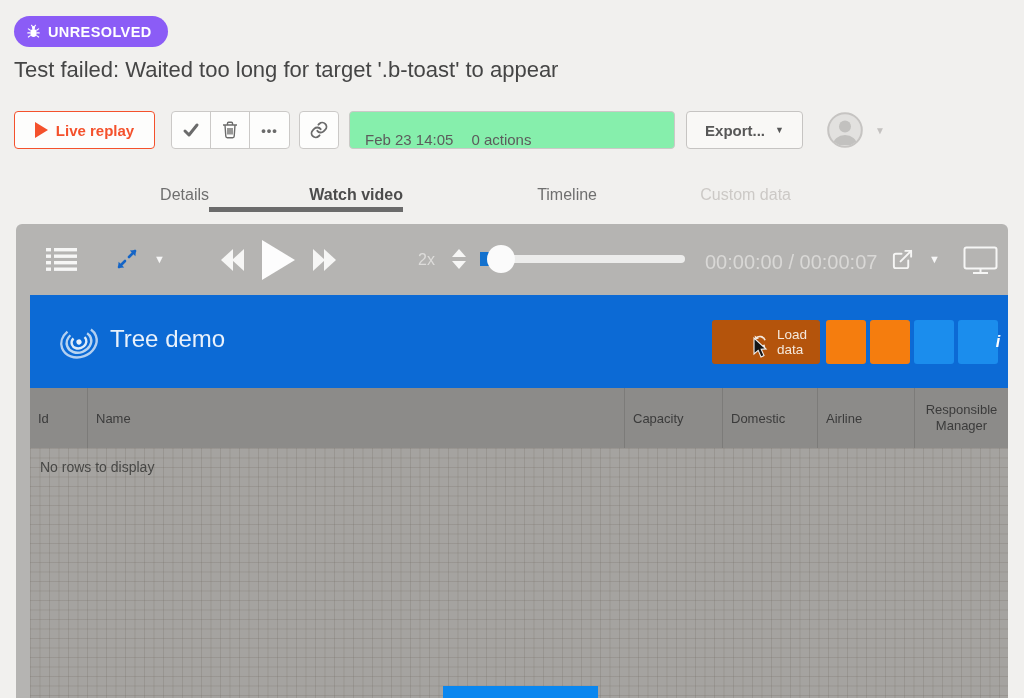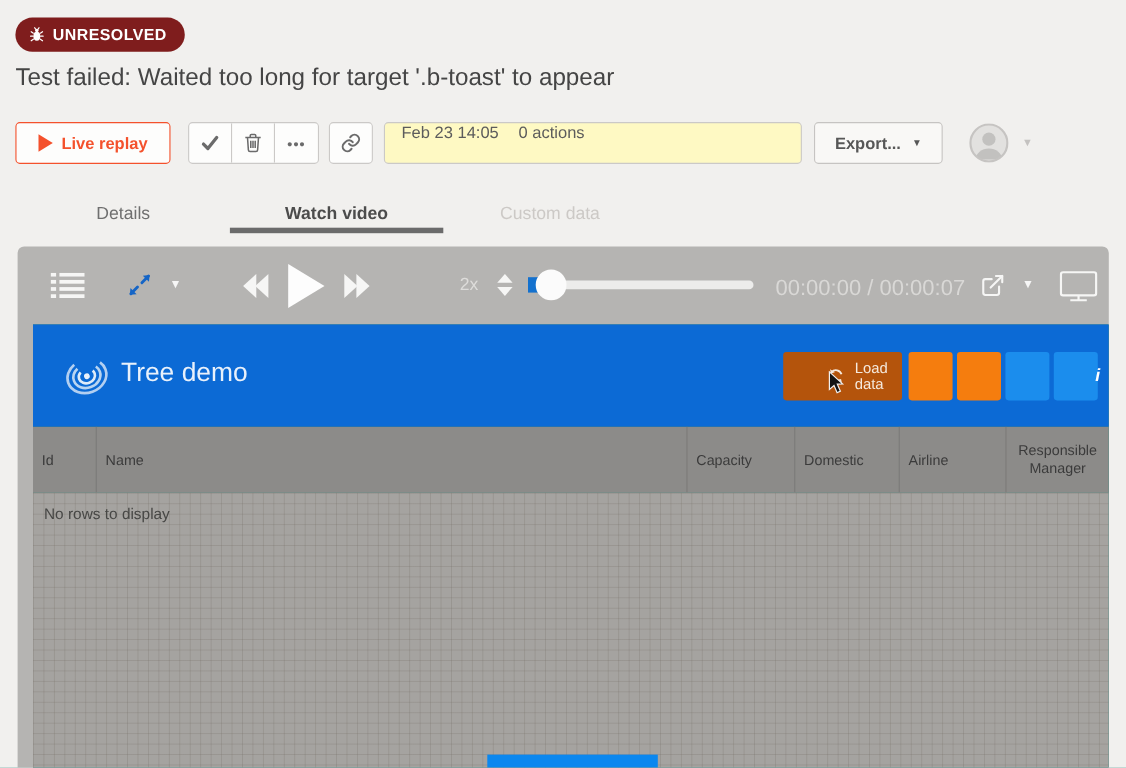--- a/index.html
+++ b/index.html
@@ -7,21 +7,21 @@
   body {
     position: relative;
     background: #f1f0ee;
     font-family: "Liberation Sans", sans-serif;
     overflow: hidden;
     color: #4a4a4a;
   }
   
   .badge {
     position: absolute; left: 14px; top: 16px; height: 31px;
-    background: #7f1d1d; color: #fff; border-radius: 16px;
+    background: #8b5cf6; color: #fff; border-radius: 16px;
     display: inline-flex; align-items: center; gap: 7px;
     padding: 0 16px 0 12px; font-size: 14.5px; font-weight: 700; letter-spacing: .4px;
   }
   
   .page-title {
     position: absolute; left: 14px; top: 57px;
     font-size: 22px; color: #454545; font-weight: 400;
   }
   
   .toolbar { position: absolute; left: 14px; top: 111px; height: 38px; display: flex; align-items: stretch; }
@@ -32,34 +32,34 @@
   }
   .play-sm { width:0; height:0; border-top:8px solid transparent; border-bottom:8px solid transparent; border-left:13px solid #f4512c; }
   .btn-group { display:flex; margin-left: 16px; border: 1px solid #cbc9c7; border-radius: 4px; background:#fdfdfc; overflow:hidden; }
   .btn-group .ico-btn { width: 39px; border:none; border-right:1px solid #cbc9c7; background:transparent;
     display:flex; align-items:center; justify-content:center; cursor:pointer; color:#6b6b6b; }
   .btn-group .ico-btn:last-child { border-right:none; }
   .solo-btn { margin-left: 9px; width: 40px; border:1px solid #cbc9c7; border-radius:4px; background:#fdfdfc;
     display:flex; align-items:center; justify-content:center; cursor:pointer; }
   .dots { font-size: 13px; letter-spacing: 1px; color:#6b6b6b; font-weight:700; }
   .date-field {
-    margin-left: 10px; width: 380px; background: #fef9c3; border: 1px solid #cbc9c7; border-radius: 4px;
-    display: flex; align-items: flex-start; gap: 18px; padding-left: 15px; font-size: 15px; color: #5c5c5c; cursor: pointer;
+    margin-left: 10px; width: 326px; background: #86efac; border: 1px solid #cbc9c7; border-radius: 4px;
+    display: flex; align-items: flex-end; gap: 18px; padding-left: 15px; font-size: 15px; color: #5c5c5c; cursor: pointer;
   }
   .btn-export {
     margin-left: 11px; width: 117px; border: 1px solid #c6c4c2; border-radius: 4px; background: #f9f8f6;
     display:flex; align-items:center; justify-content:center; gap:10px;
     font-size: 15px; font-weight: 600; color: #575757; cursor:pointer;
   }
   .caret-txt { font-size: 9px; color:#575757; line-height:1; }
   .avatar-wrap { margin-left: 24px; display:flex; align-items:center; gap:12px; cursor:pointer; }
   .avatar-caret { font-size: 10px; color: #c4c2c0; }
   
   .tabs { position:absolute; left:15px; top:177px; width:776px; height:35px; display:flex; }
-  .tab { width:194px; display:flex; align-items:center; justify-content:center;
+  .tab { width:194px; display:flex; align-items:center; justify-content:flex-end;
     font-size:16px; color:#6f6f6f; cursor:pointer; position:relative; }
   .tab.active { color:#4c4c4c; font-weight:700; }
   .tab.disabled { color:#ccc9c6; cursor:default; }
   .tab-underline { position:absolute; left:0; bottom:0; width:194px; height:5px; background:#6b6b6b; }
   
   .player { position:absolute; left:16px; top:224px; width:992px; height:474px;
     background:#b5b4b2; border-radius:6px 6px 0 0; overflow:hidden; }
   .ptool { position:absolute; left:0; top:0; width:100%; height:71px; }
   .ptool > * { position:absolute; }
   .plist { left:30px; top:24px; cursor:pointer; }
@@ -202,20 +202,23 @@
 </div>
 
 <div class="tabs">
   <div class="tab">
     <span>Details</span>
   </div>
   <div class="tab active">
     <span>Watch video</span>
     <span class="tab-underline"></span>
   </div>
+  <div class="tab">
+    <span>Timeline</span>
+  </div>
   <div class="tab disabled">
     <span>Custom data</span>
   </div>
 </div>
 
 <div class="player">
 
   <div class="ptool">
     <span class="plist">
       <svg width="31" height="23" viewBox="0 0 31 23" fill="#f6f6f5">

